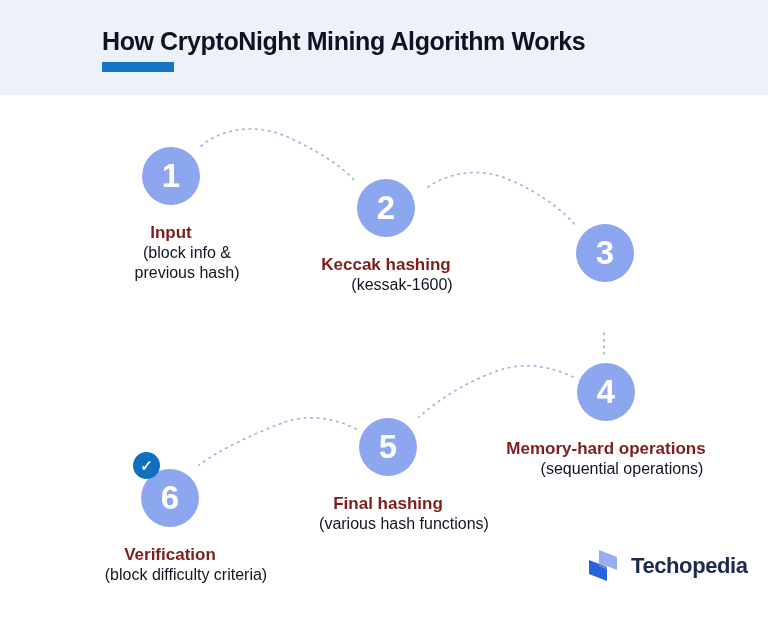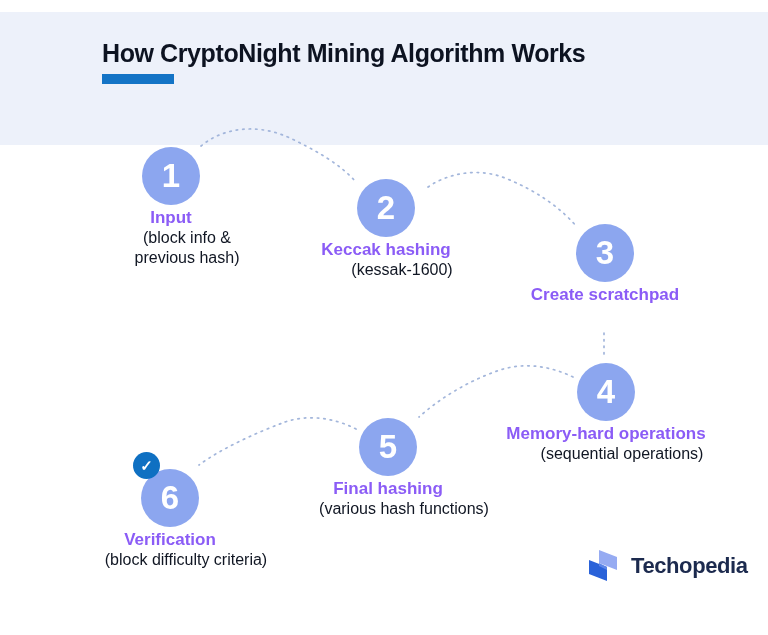--- a/index.html
+++ b/index.html
@@ -6,21 +6,21 @@
   body {
     width:768px; height:635px;
     font-family:"Liberation Sans", sans-serif;
     background:#ffffff;
   }
   .canvas {
     position:relative; width:768px; height:635px;
     background:#ffffff; overflow:hidden;
   }
   .header {
-    position:absolute; left:0; top:12px; width:768px; height:133px;
+    position:absolute; left:0; top:0; width:768px; height:95px;
     background:var(--header-bg, #edf1fa);
   }
   .title {
     position:absolute; left:102px; top:27px;
     font-size:25px; font-weight:bold; color:#0d1321;
     letter-spacing:-0.4px; white-space:nowrap;
   }
   .title-bar {
     position:absolute; left:102px; top:62px; width:72px; height:10px;
     background:var(--accent, #1474c6);
@@ -37,22 +37,22 @@
     position:absolute; display:flex; flex-direction:column;
     align-items:center; text-align:center;
   }
   .circle {
     width:58px; height:58px; border-radius:50%;
     background:var(--circle, #8ca6ef);
     color:#ffffff; font-weight:bold; font-size:33px;
     display:flex; align-items:center; justify-content:center;
   }
   .step-title {
-    margin-top:2px; font-size:17px; font-weight:bold;
-    color:#8b5cf6; line-height:1.25;
+    margin-top:17px; font-size:17px; font-weight:bold;
+    color:#7f1d1d; line-height:1.25;
   }
   .step-sub {
     font-size:16px; color:#101623; line-height:1.25;margin-left:32px;
   }
   .badge {
     position:absolute; left:133px; top:452px;
     width:27px; height:27px; border-radius:50%;
     background:var(--badge, #0f70c2);
     color:#ffffff; font-size:15px; font-weight:bold;
     display:flex; align-items:center; justify-content:center;
@@ -92,21 +92,20 @@
   </div>
 
   <div class="step" style="left:276px; top:179px; width:220px;">
     <div class="circle">2</div>
     <div class="step-title">Keccak hashing</div>
     <div class="step-sub">(kessak-1600)</div>
   </div>
 
   <div class="step" style="left:470px; top:224px; width:270px;">
     <div class="circle">3</div>
-    <div class="step-title">Create scratchpad</div>
   </div>
 
   <div class="step" style="left:476px; top:363px; width:260px;">
     <div class="circle">4</div>
     <div class="step-title">Memory-hard operations</div>
     <div class="step-sub">(sequential operations)</div>
   </div>
 
   <div class="step" style="left:268px; top:418px; width:240px;">
     <div class="circle">5</div>

